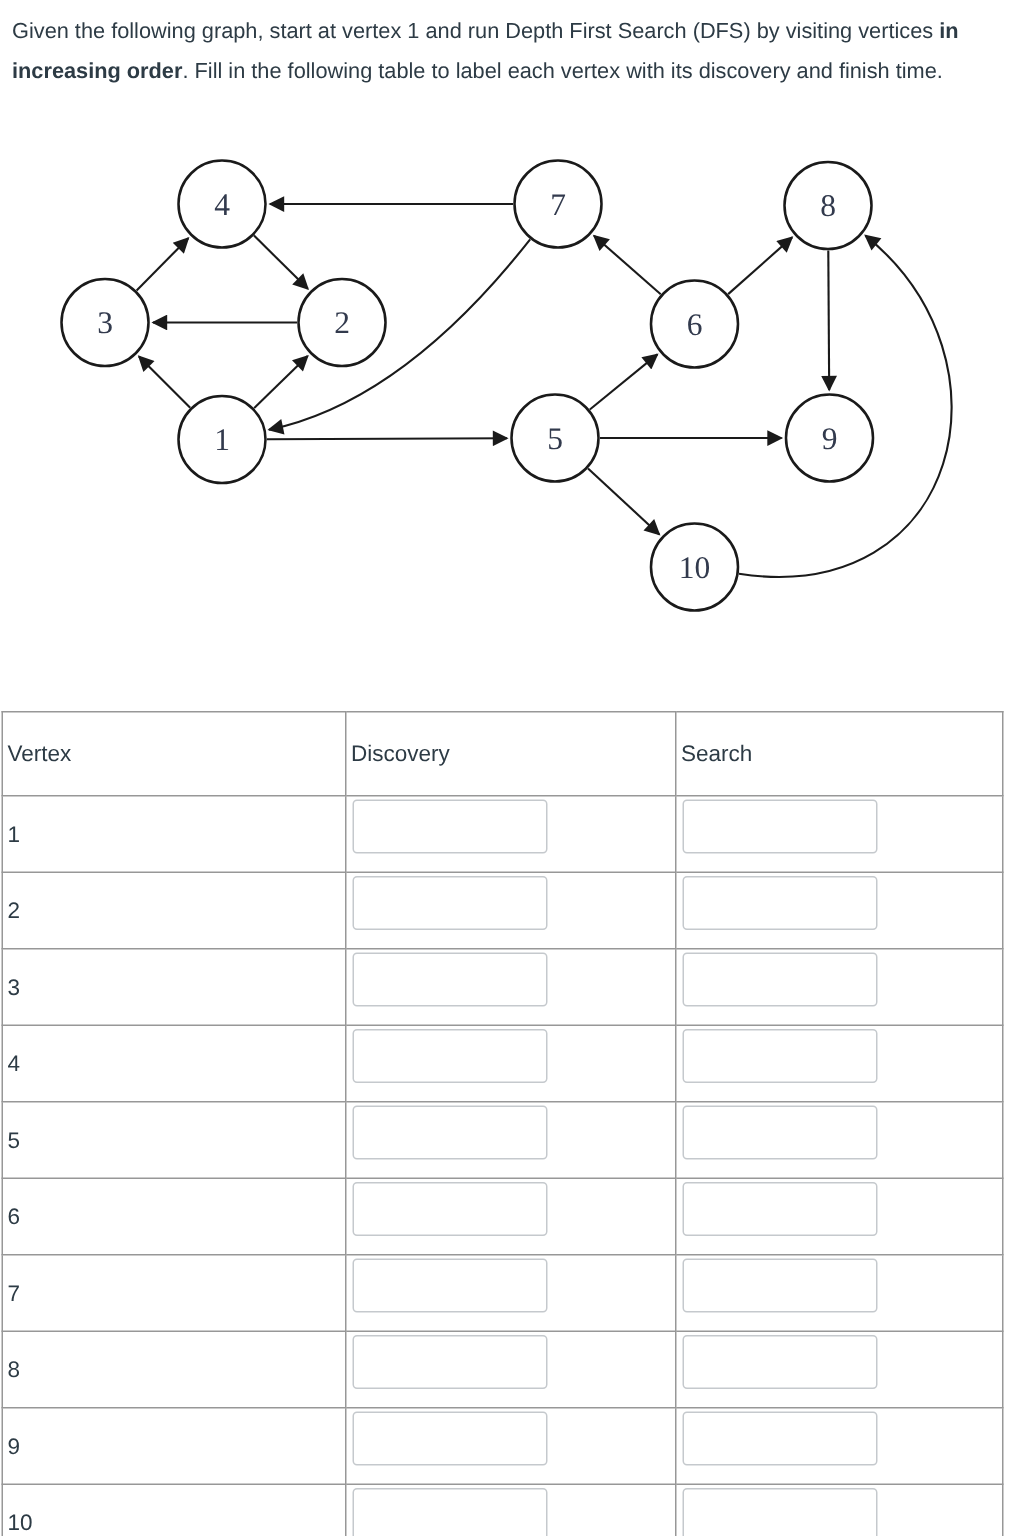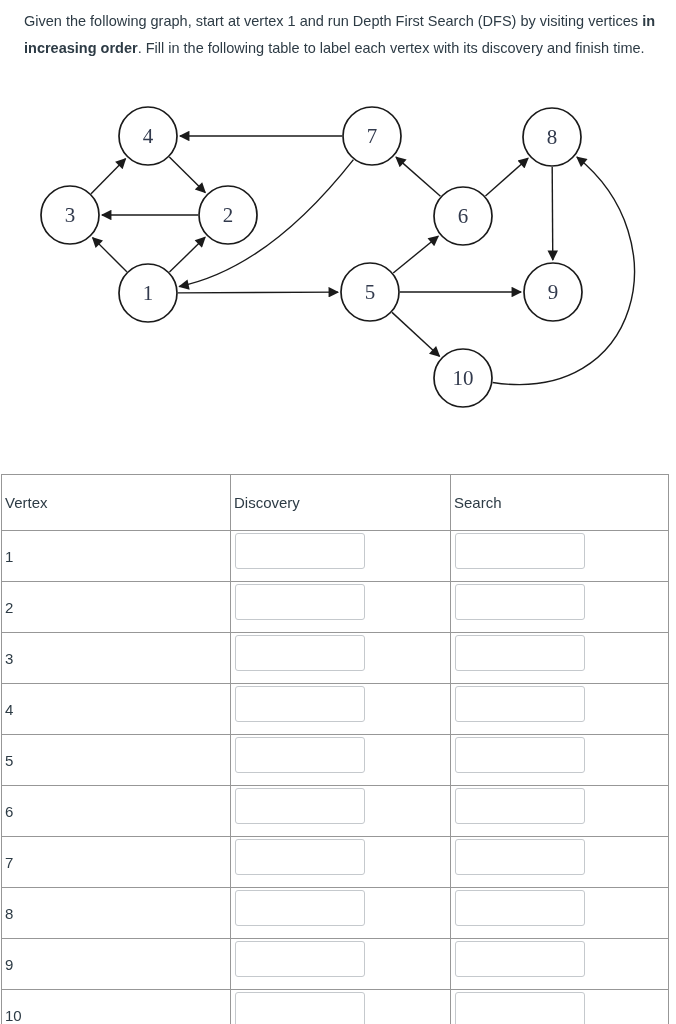--- a/index.html
+++ b/index.html
@@ -4,21 +4,21 @@
 <style>
   * { box-sizing: border-box; }
   html, body {
     margin: 0; padding: 0;
     background: #ffffff;
     width: 676px;
     font-family: "Liberation Sans", sans-serif;
     color: #2d3b45;
   }
   .question {
-    padding: 8px 8px 0 24px;
+    padding: 8px 8px 0 8px;
     width: 674px;
     font-size: 14.5px;
     line-height: 27px;
   }
   .question strong { font-weight: 700; }
   #graph-svg { display: block; margin-top: 28px; }
   #graph-svg circle.node {
     fill: #ffffff;
     stroke: #1a1a1a;
     stroke-width: 1.7;

